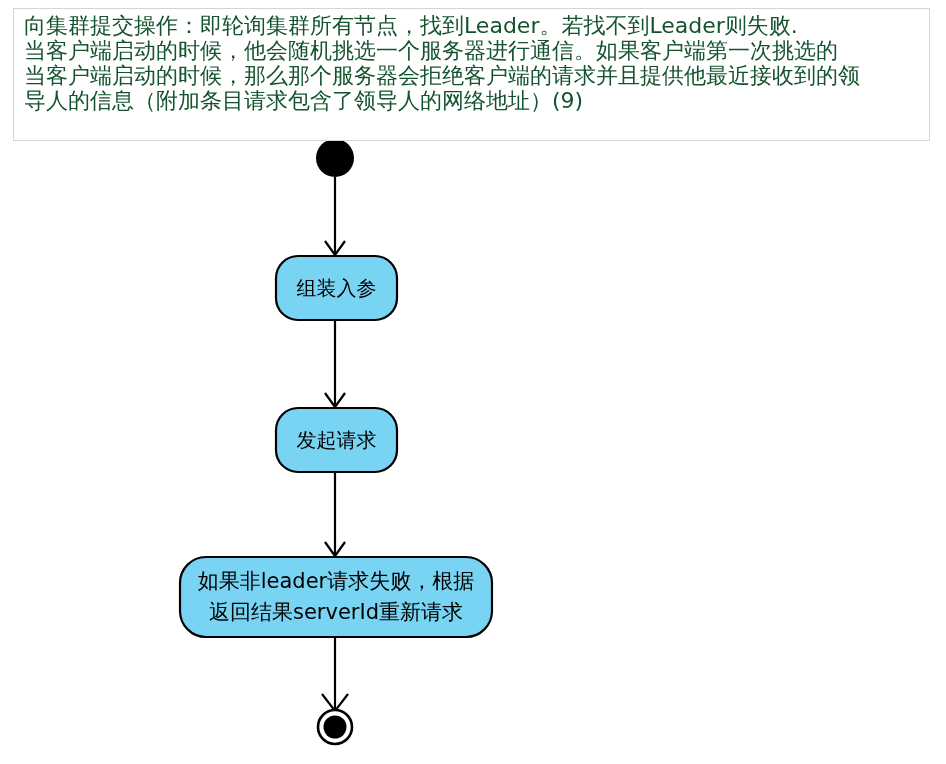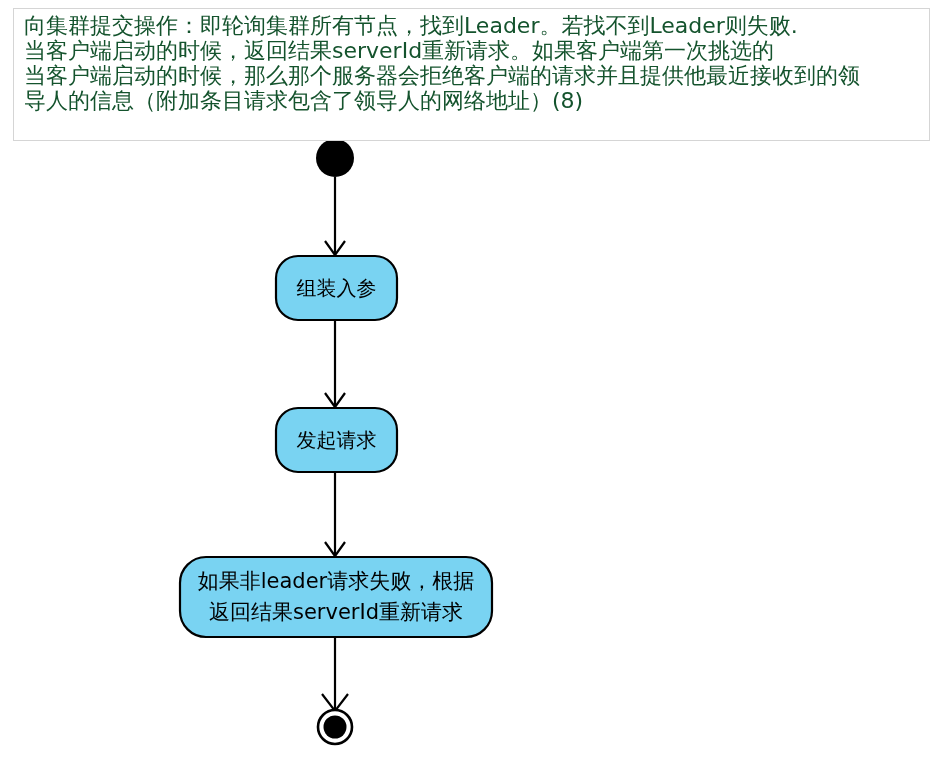--- a/index.html
+++ b/index.html
@@ -83,23 +83,23 @@
     fill: #ffffff;
     stroke: #000000;
     stroke-width: 2.6;
   }
 </style>
 </head>
 <body>
 
 <div id="note-box">
   <div class="note-line">向集群提交操作：即轮询集群所有节点，找到Leader。若找不到Leader则失败.</div>
-  <div class="note-line">当客户端启动的时候，返回结果serverId重新请求。如果客户端第一次挑选的</div>
+  <div class="note-line">当客户端启动的时候，他会随机挑选一个服务器进行通信。如果客户端第一次挑选的</div>
   <div class="note-line">当客户端启动的时候，那么那个服务器会拒绝客户端的请求并且提供他最近接收到的领</div>
-  <div class="note-line">导人的信息（附加条目请求包含了领导人的网络地址）(8)</div>
+  <div class="note-line">导人的信息（附加条目请求包含了领导人的网络地址）(9)</div>
 </div>
 
 <div id="diagram-canvas">
   <svg id="activity-svg" width="946" height="623" viewBox="0 0 946 623" xmlns="http://www.w3.org/2000/svg">
 
     <circle class="terminal-filled" cx="335" cy="17" r="19"></circle>
 
     <line class="flow-line" x1="335" y1="36" x2="335" y2="114"></line>
     <polyline class="arrow-head" points="325,100 335,114 345,100"></polyline>
 

